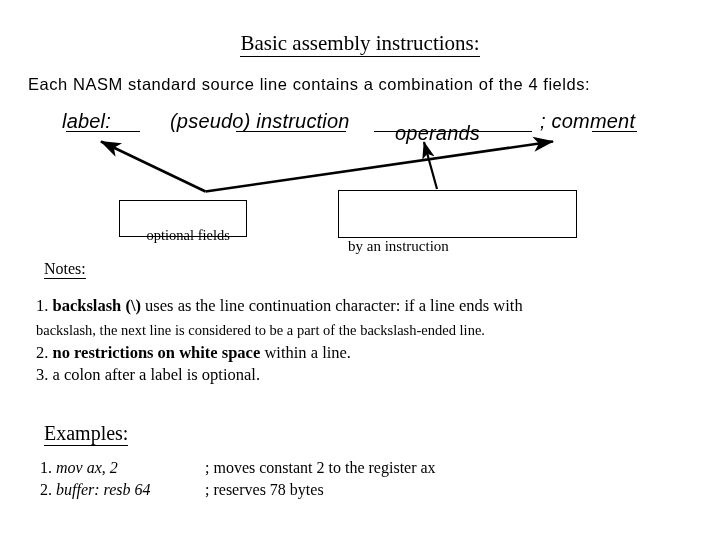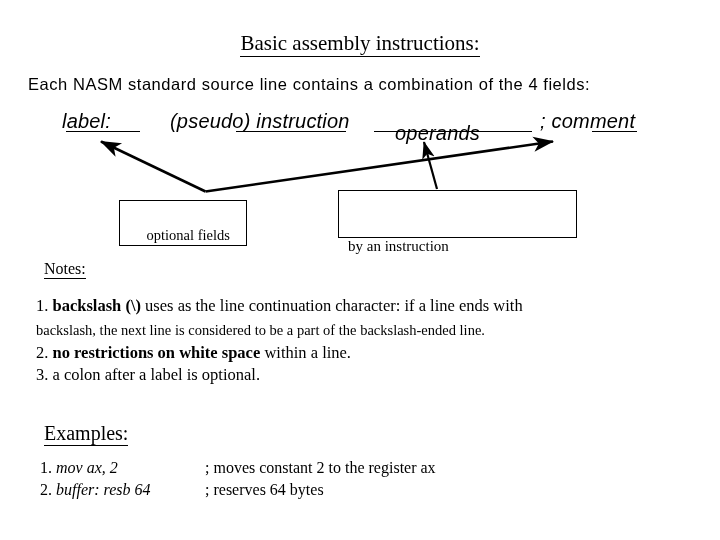--- a/index.html
+++ b/index.html
@@ -94,21 +94,21 @@
     border: 1.5px solid #000;
     background: #ffffff;
     font-family: "Liberation Serif", serif;
     font-size: 14.5px;
     line-height: 20px;
     box-sizing: border-box;
     white-space: pre;
   }
   .box-optional {
     left: 119px; top: 199px;
-    width: 128px; height: 46px;
+    width: 128px; height: 37px;
     padding: 4px 0 0 12px;
     font-family: Liberation Serif, serif;
   }
   .box-required {
     left: 338px; top: 189px;
     width: 239px; height: 48px;
     padding: 3px 0 0 6px;
     font-size: 15px;
     line-height: 21px;
   }
@@ -208,15 +208,15 @@
   <div class="abs note note-1b">backslash, the next line is considered to be a part of the backslash-ended line.</div>
 
   <div class="abs note note-2"><span>2.</span> <b>no restrictions on white space</b><span> within a line.</span></div>
 
   <div class="abs note note-3"><span>3.</span> <span>a colon after a label is optional.</span></div>
 
   <div class="abs ex-head"><span class="u">Examples:</span></div>
 
   <div class="abs ex-row ex-1"><span>1.</span> <span class="ex-code">mov ax, 2</span><span class="ex-cmt">; moves constant 2 to the register ax</span></div>
 
-  <div class="abs ex-row ex-2"><span>2.</span> <span class="ex-code">buffer: resb 64</span><span class="ex-cmt">; reserves 64 bytes</span></div>
+  <div class="abs ex-row ex-2"><span>2.</span> <span class="ex-code">buffer: resb 64</span><span class="ex-cmt">; reserves 78 bytes</span></div>
 
 </div>
 
 </body></html>

